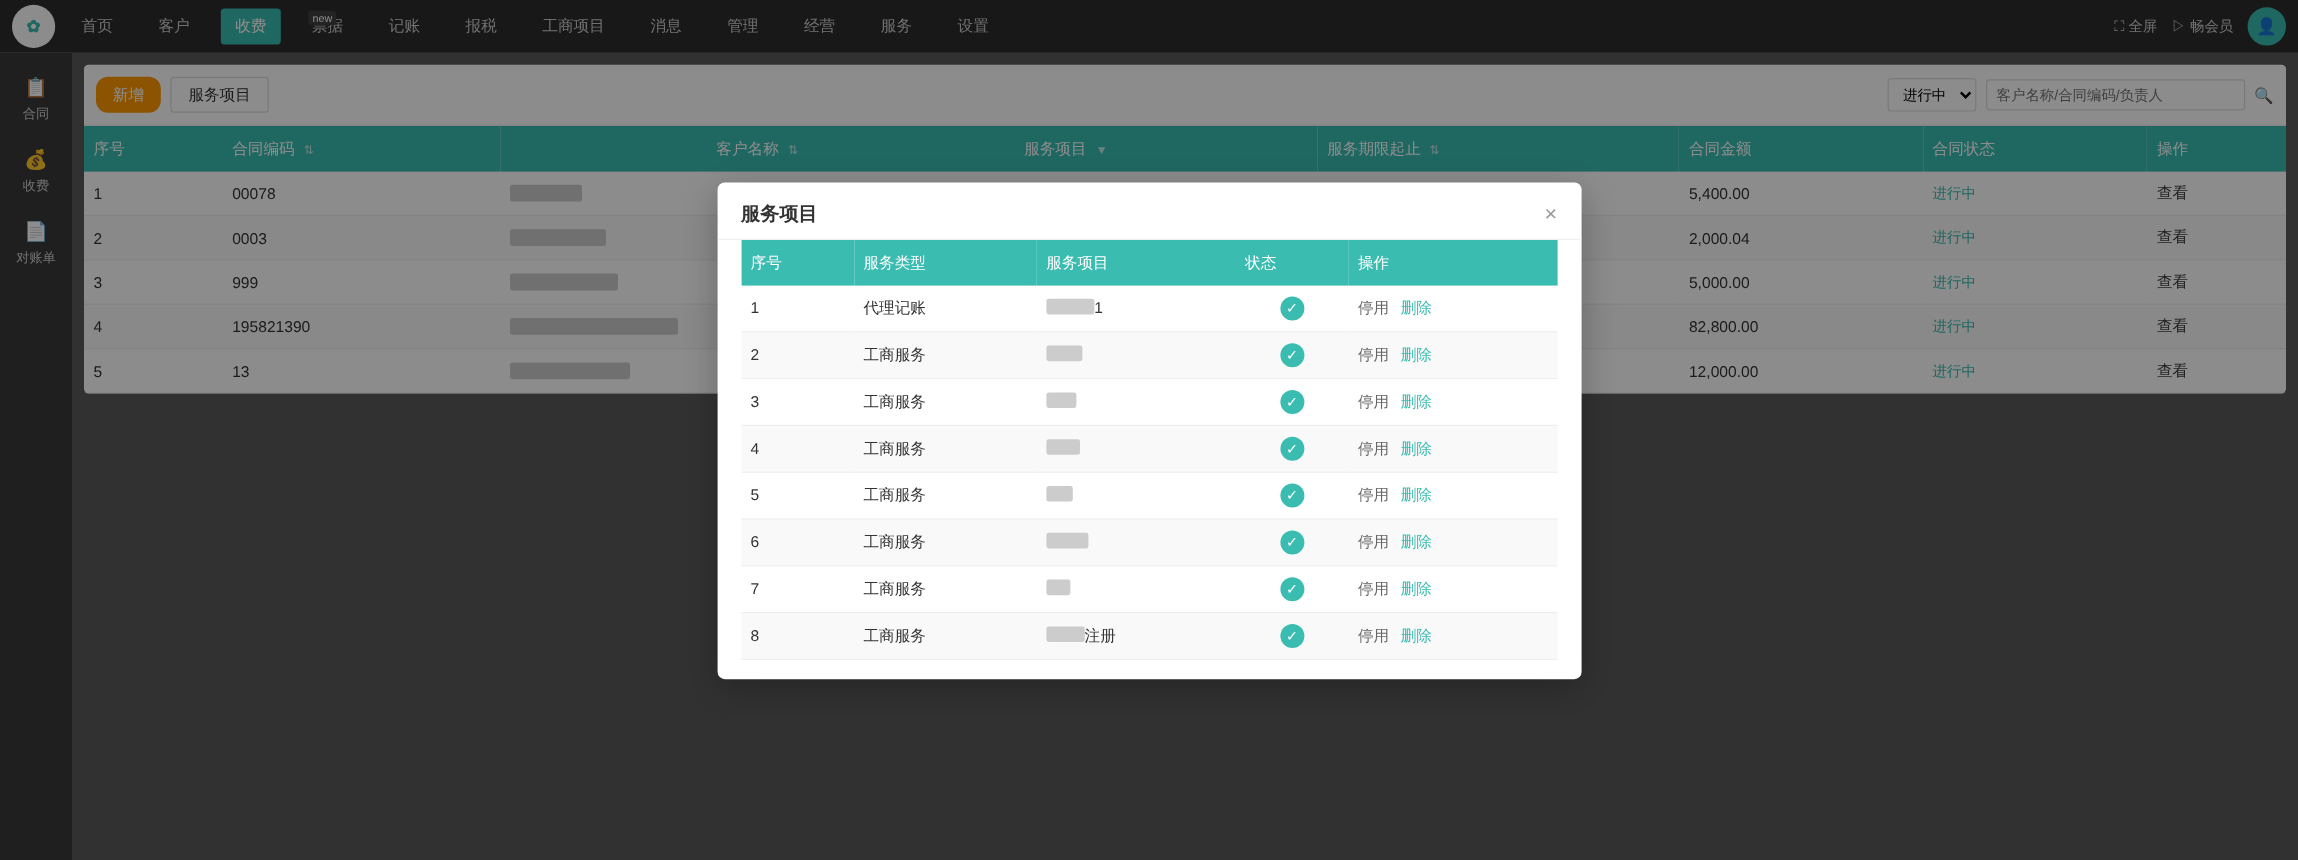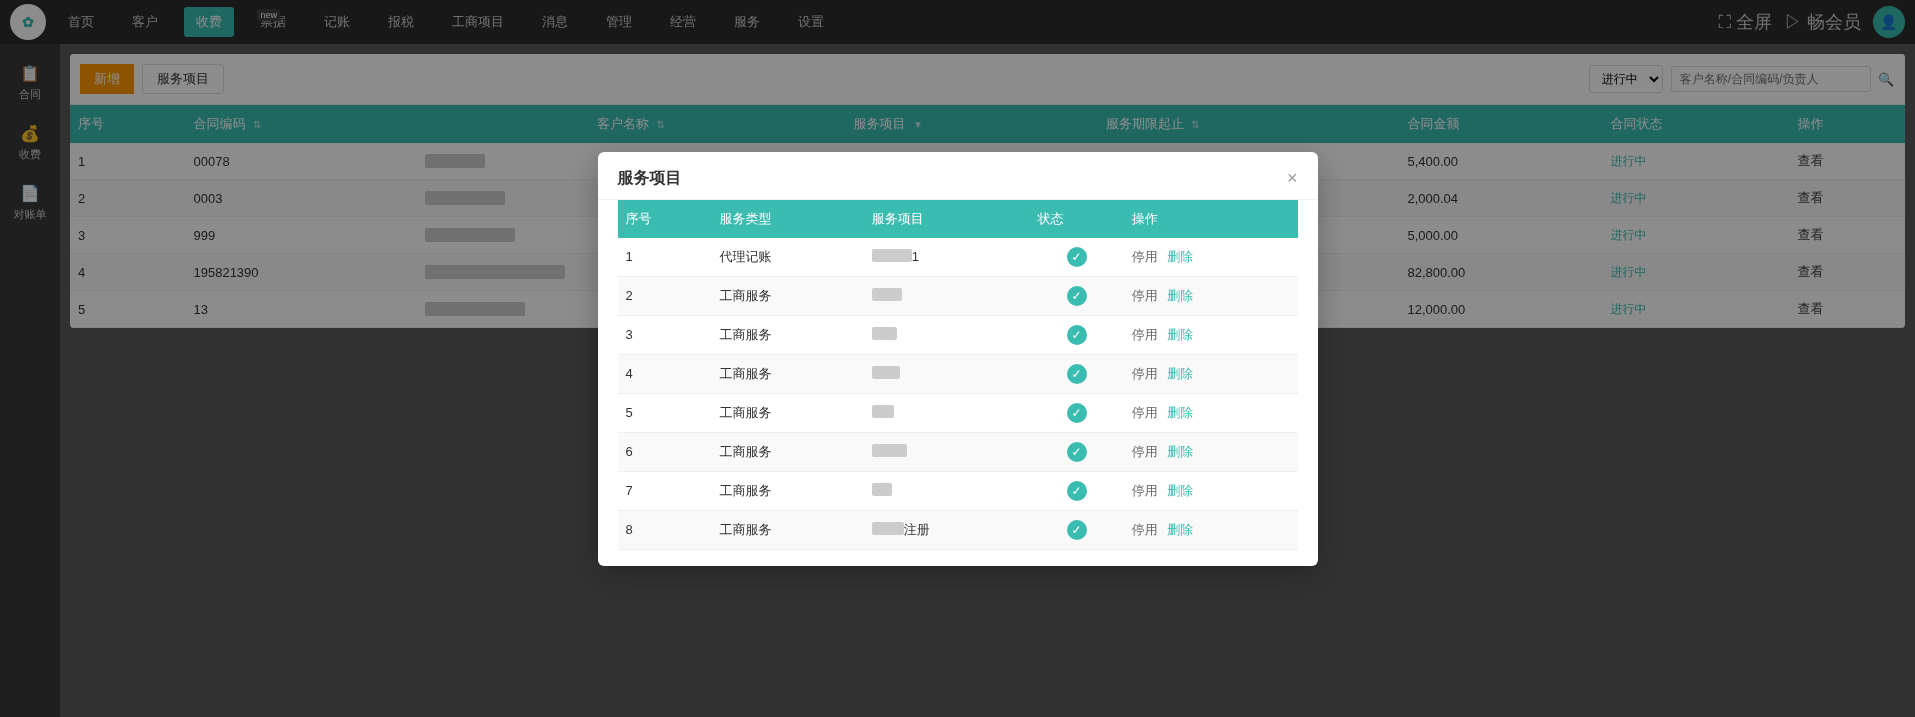--- a/index.html
+++ b/index.html
@@ -45,21 +45,21 @@
       font-size: 9px;
       padding: 1px 3px;
       border-radius: 2px;
       position: absolute;
       top: 2px; right: 18px;
     }
     .nav-right {
       display: flex; align-items: center; gap: 12px; color: #ccc;
     }
     .nav-right .fullscreen-btn, .nav-right .member-btn {
-      font-size: 18px; cursor: pointer;
+      font-size: 12px; cursor: pointer;
     }
     .avatar-circle {
       width: 32px; height: 32px; border-radius: 50%;
       background: #3abcb1;
       display: flex; align-items: center; justify-content: center;
       color: #fff; font-size: 14px;
     }
 
     
     .layout {
@@ -110,21 +110,21 @@
       padding: 10px;
       display: flex; align-items: center; gap: 8px;
       background: #fff;
       border-bottom: 1px solid #eee;
     }
     .btn-new-orange {
       background: #f90;
       color: #fff;
       border: none;
       padding: 6px 14px;
-      border-radius: 0;
+      border-radius: 10px;
       cursor: pointer;
       font-size: 13px;
     }
     .btn-service {
       background: #fff;
       color: #333;
       border: 1px solid #ddd;
       padding: 5px 14px;
       border-radius: 3px;
       cursor: pointer;
@@ -139,21 +139,21 @@
       padding: 5px 8px;
       border-radius: 3px;
       font-size: 12px;
       background: #fff;
     }
     .search-input {
       border: 1px solid #ddd;
       padding: 5px 8px;
       border-radius: 3px;
       font-size: 12px;
-      width: 200px;
+      width: 216px;
     }
 
     
     .data-table {
       width: 100%;
       border-collapse: collapse;
     }
     .data-table thead tr {
       background: #3abcb1;
       color: #fff;

